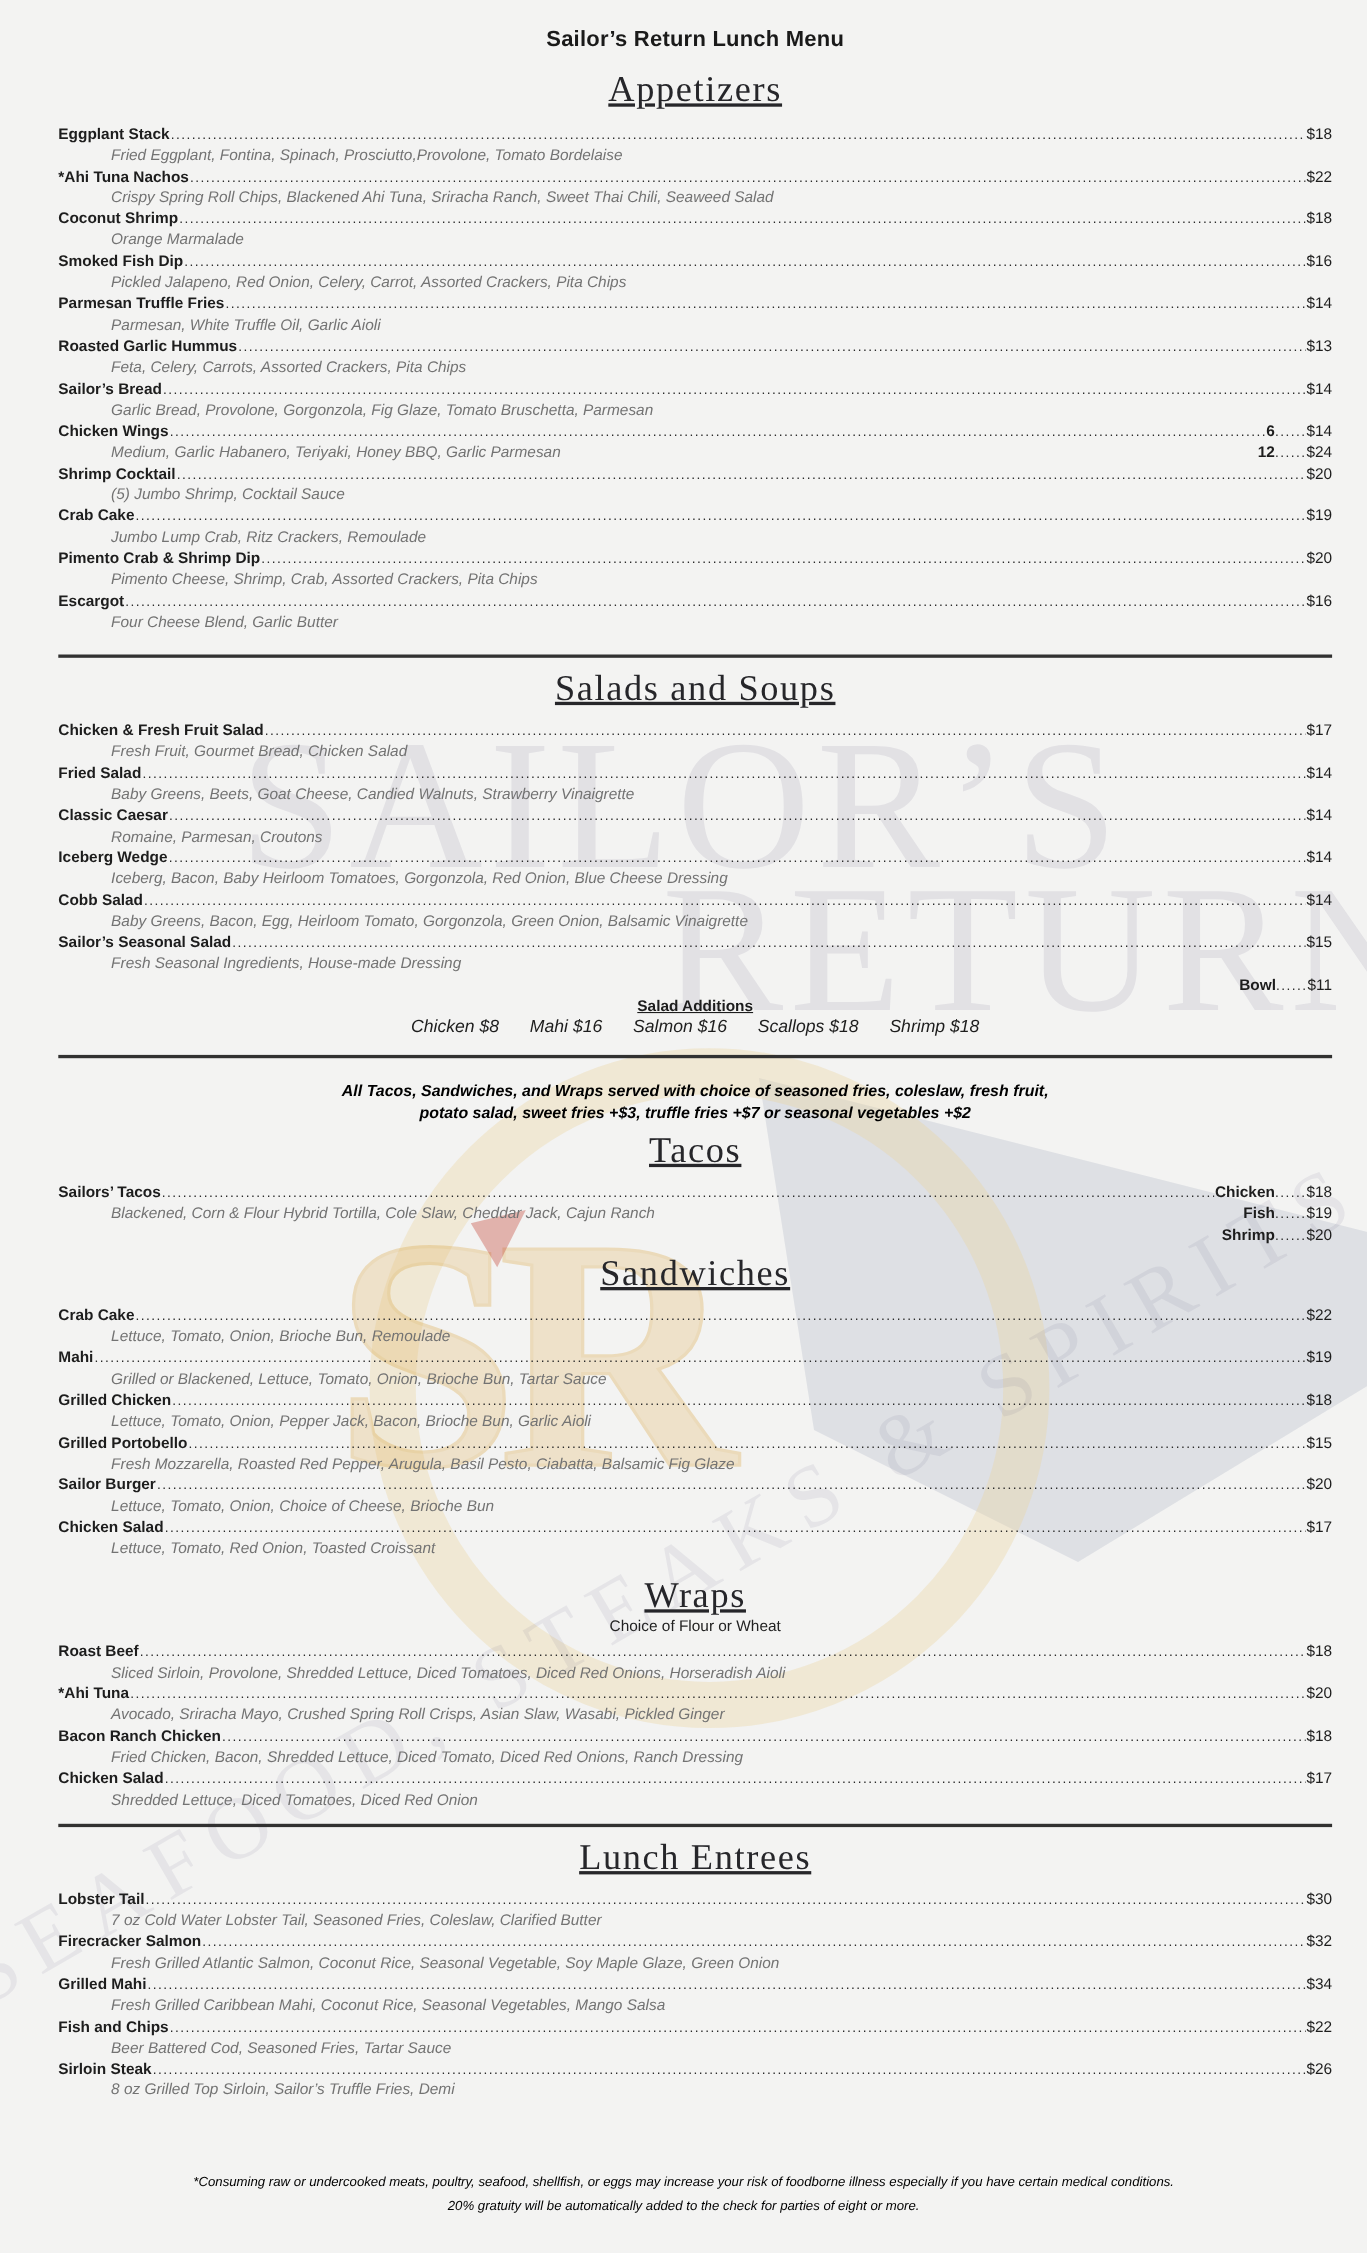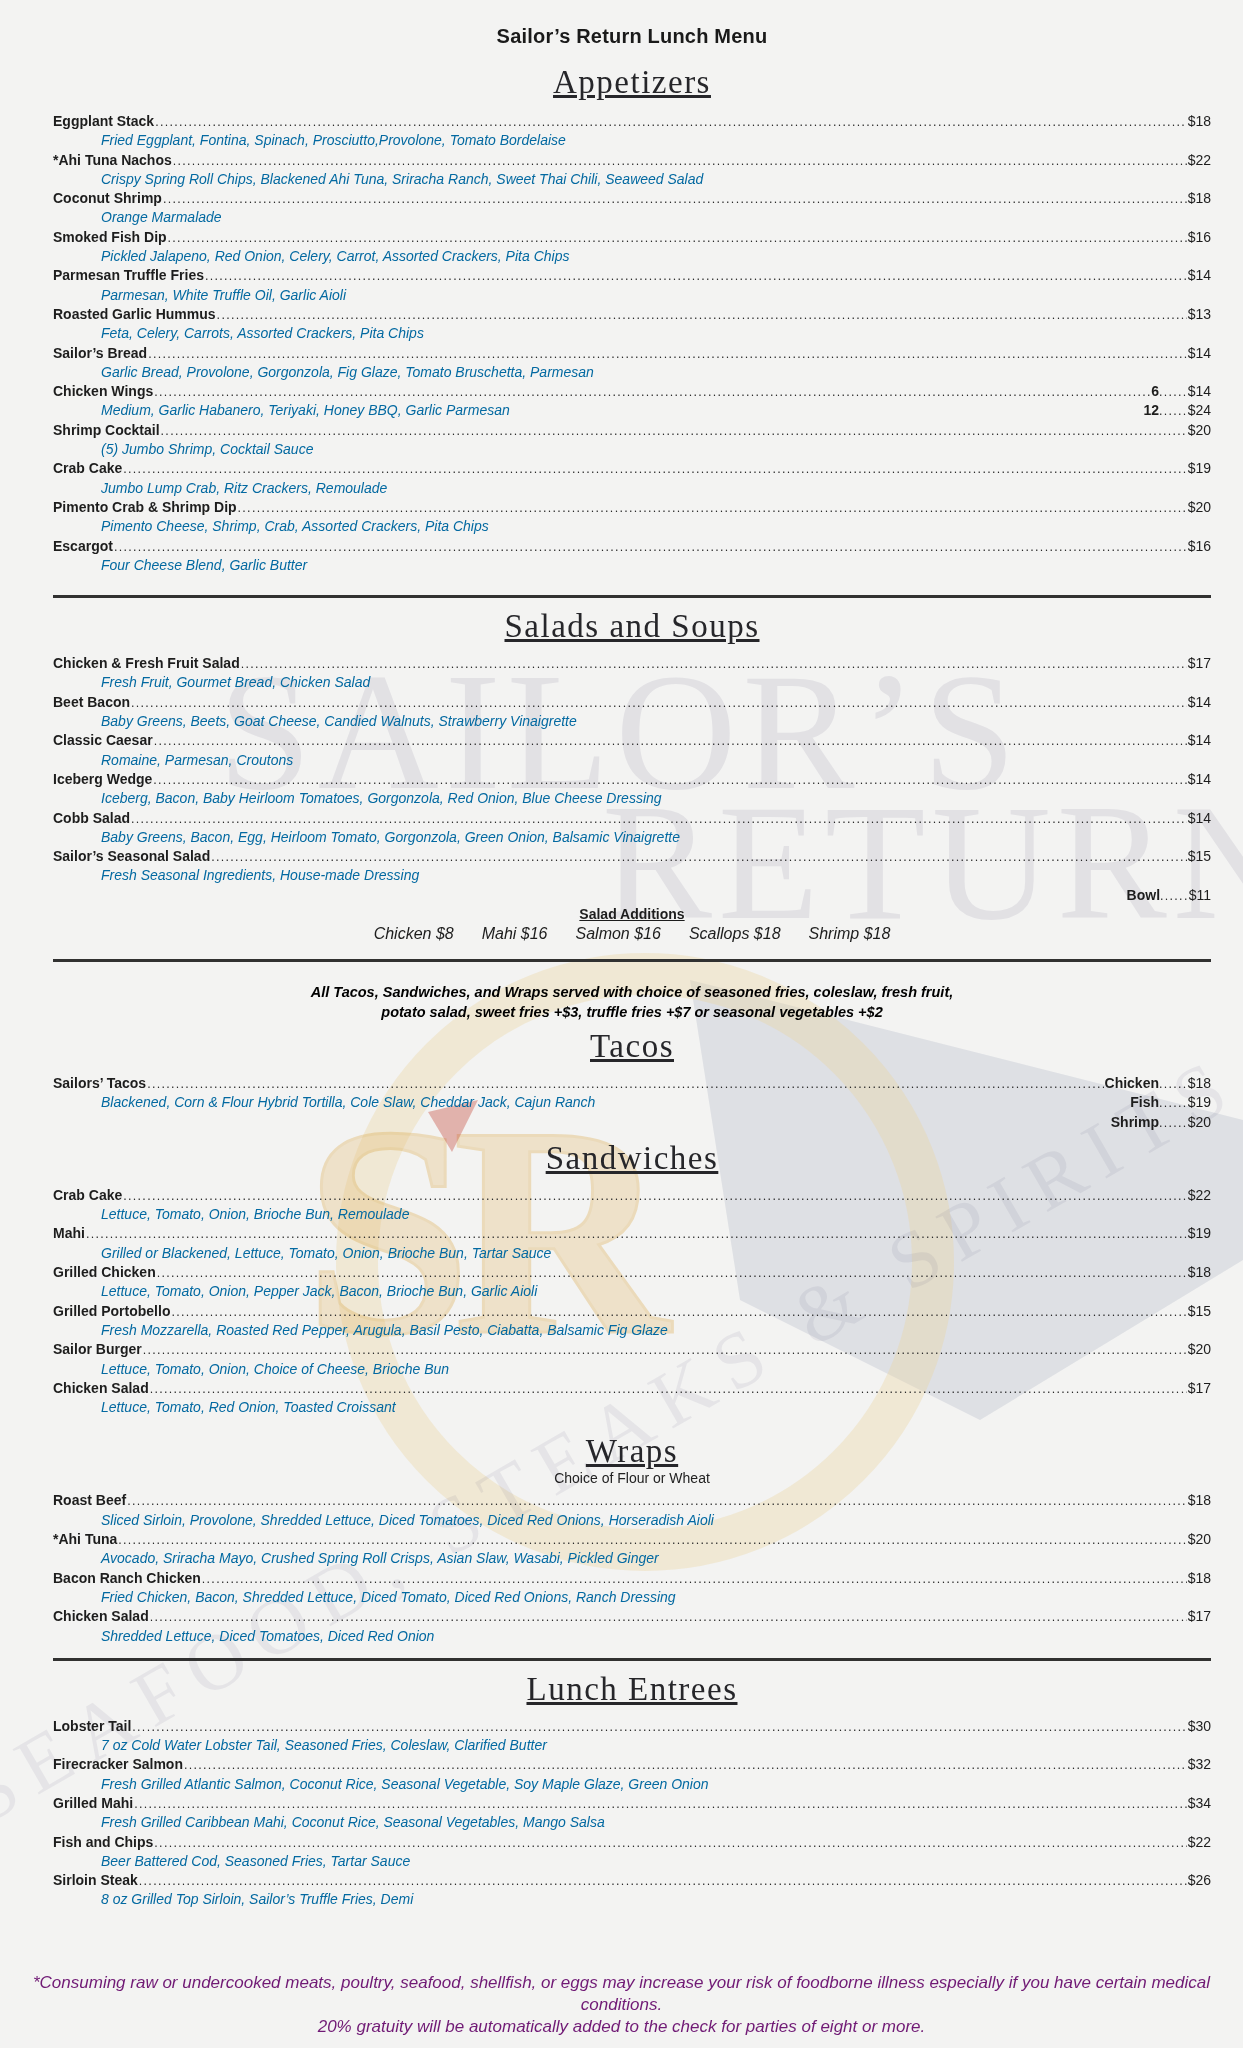--- a/index.html
+++ b/index.html
@@ -45,42 +45,42 @@
     margin:0 1px;
   }
   .leader::after{
     content:"........................................................................................................................................................................................................................................................................................................................................................................................................................";
   }
   .price-label{font-weight:700;flex:0 0 auto;}
   .price-label::after{
     content:"......";font-weight:400;font-size:12.5px;letter-spacing:1.3px;color:#2a2a2a;
   }
   .price{font-weight:400;flex:0 0 auto;}
-  .desc{font-style:italic;margin-left:48px;color:#0369a1;}
+  .desc{font-style:italic;margin-left:48px;color:#737373;}
   .spacer{flex:1 1 auto;}
   .divider{height:3px;background:#313131;margin-top:20px;}
   .divider.after-salads-and-soups{margin-top:16px;}
   .divider.after-wraps{margin-top:12px;}
   .note{margin:20px 0 2px;}
   .note-line{
     text-align:center;font-weight:700;font-style:italic;
     font-size:14.5px;line-height:20px;color:#000000;
   }
   .additions-heading{
     text-align:center;font-weight:700;font-size:14px;line-height:19px;
     text-decoration:underline;
   }
   .additions-options{
     text-align:center;font-style:italic;font-size:16px;line-height:19px;
   }
   .addition-option{display:inline-block;margin:0 14px;}
   .footer{
     position:absolute;left:0;right:0;top:1972px;z-index:1;
-    text-align:center;font-style:italic;font-size:17px;line-height:22px;
-    color:#701a75;
+    text-align:center;font-style:italic;font-size:12px;line-height:22px;
+    color:#000000;
   }
 </style>
 </head>
 <body>
 
 <svg class="watermark" width="1243" height="2048" viewBox="0 0 1243 2048" aria-hidden="true">
   <g font-family="'Liberation Serif',serif">
     <text x="620" y="788" font-size="168" letter-spacing="6" text-anchor="middle" fill="#8d87a0" opacity="0.16">SAILOR’S</text>
     <text x="950" y="918" font-size="165" letter-spacing="6" text-anchor="middle" fill="#8d87a0" opacity="0.16">RETURN</text>
   </g>
@@ -241,21 +241,21 @@
             <span class="leader"></span>
             <span class="price">$17</span>
           </div>
           <div class="desc-line">
             <span class="desc">Fresh Fruit, Gourmet Bread, Chicken Salad</span>
             <span class="spacer"></span>
           </div>
         </div>
         <div class="item">
           <div class="item-line">
-            <span class="item-name">Beet Bacon</span>
+            <span class="item-name">Fried Salad</span>
             <span class="leader"></span>
             <span class="price">$14</span>
           </div>
           <div class="desc-line">
             <span class="desc">Baby Greens, Beets, Goat Cheese, Candied Walnuts, Strawberry Vinaigrette</span>
             <span class="spacer"></span>
           </div>
         </div>
         <div class="item">
           <div class="item-line">

